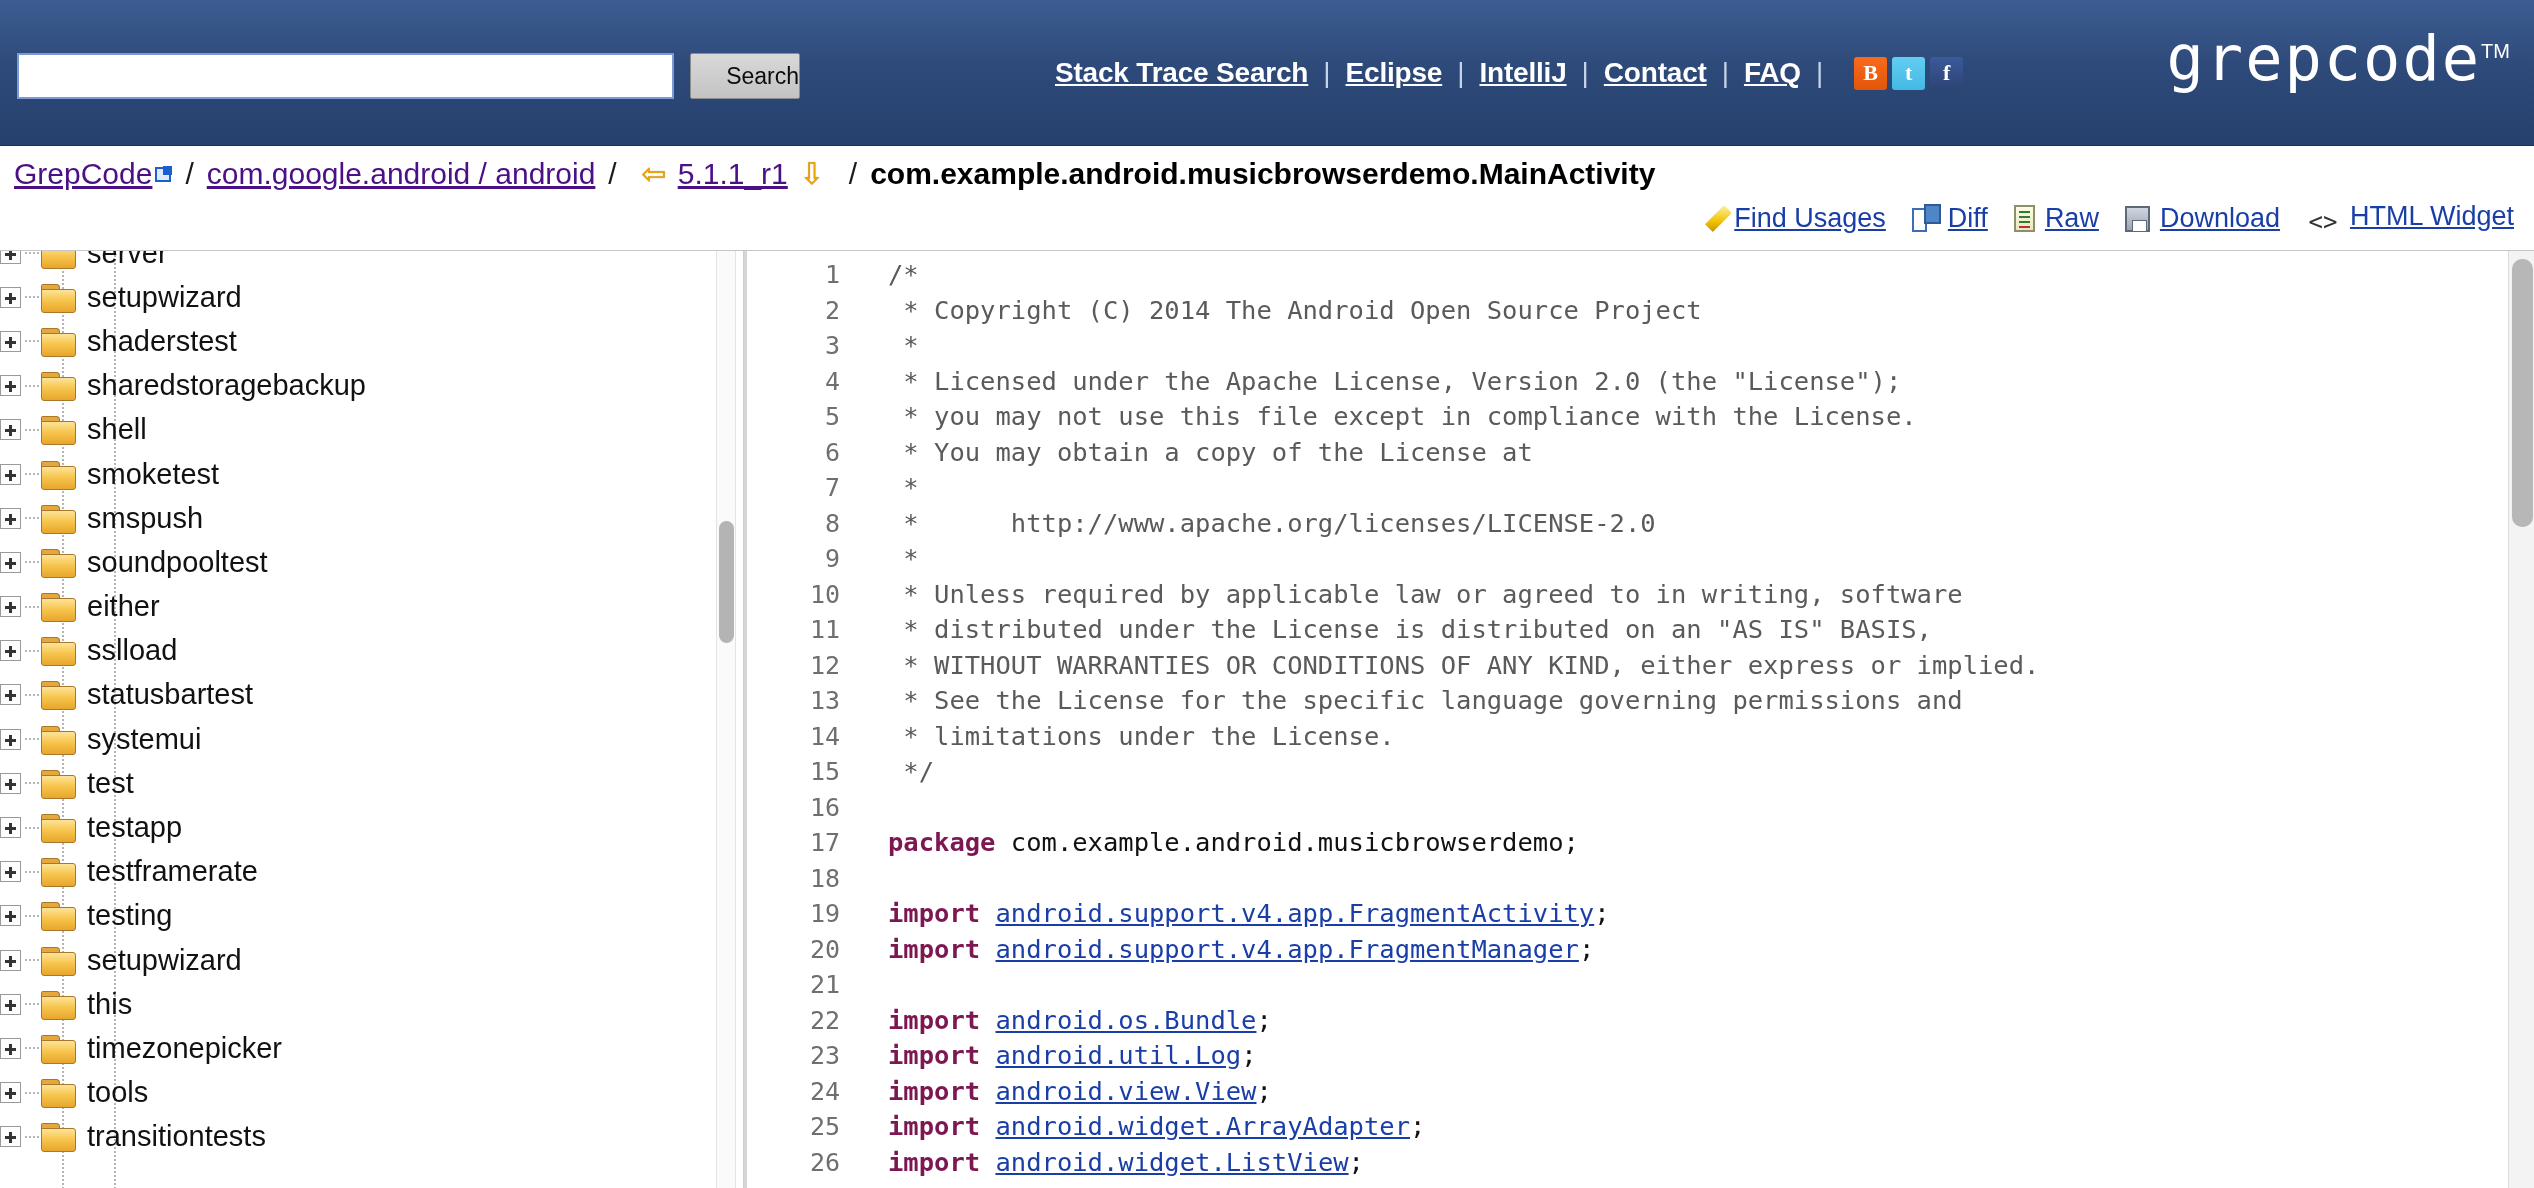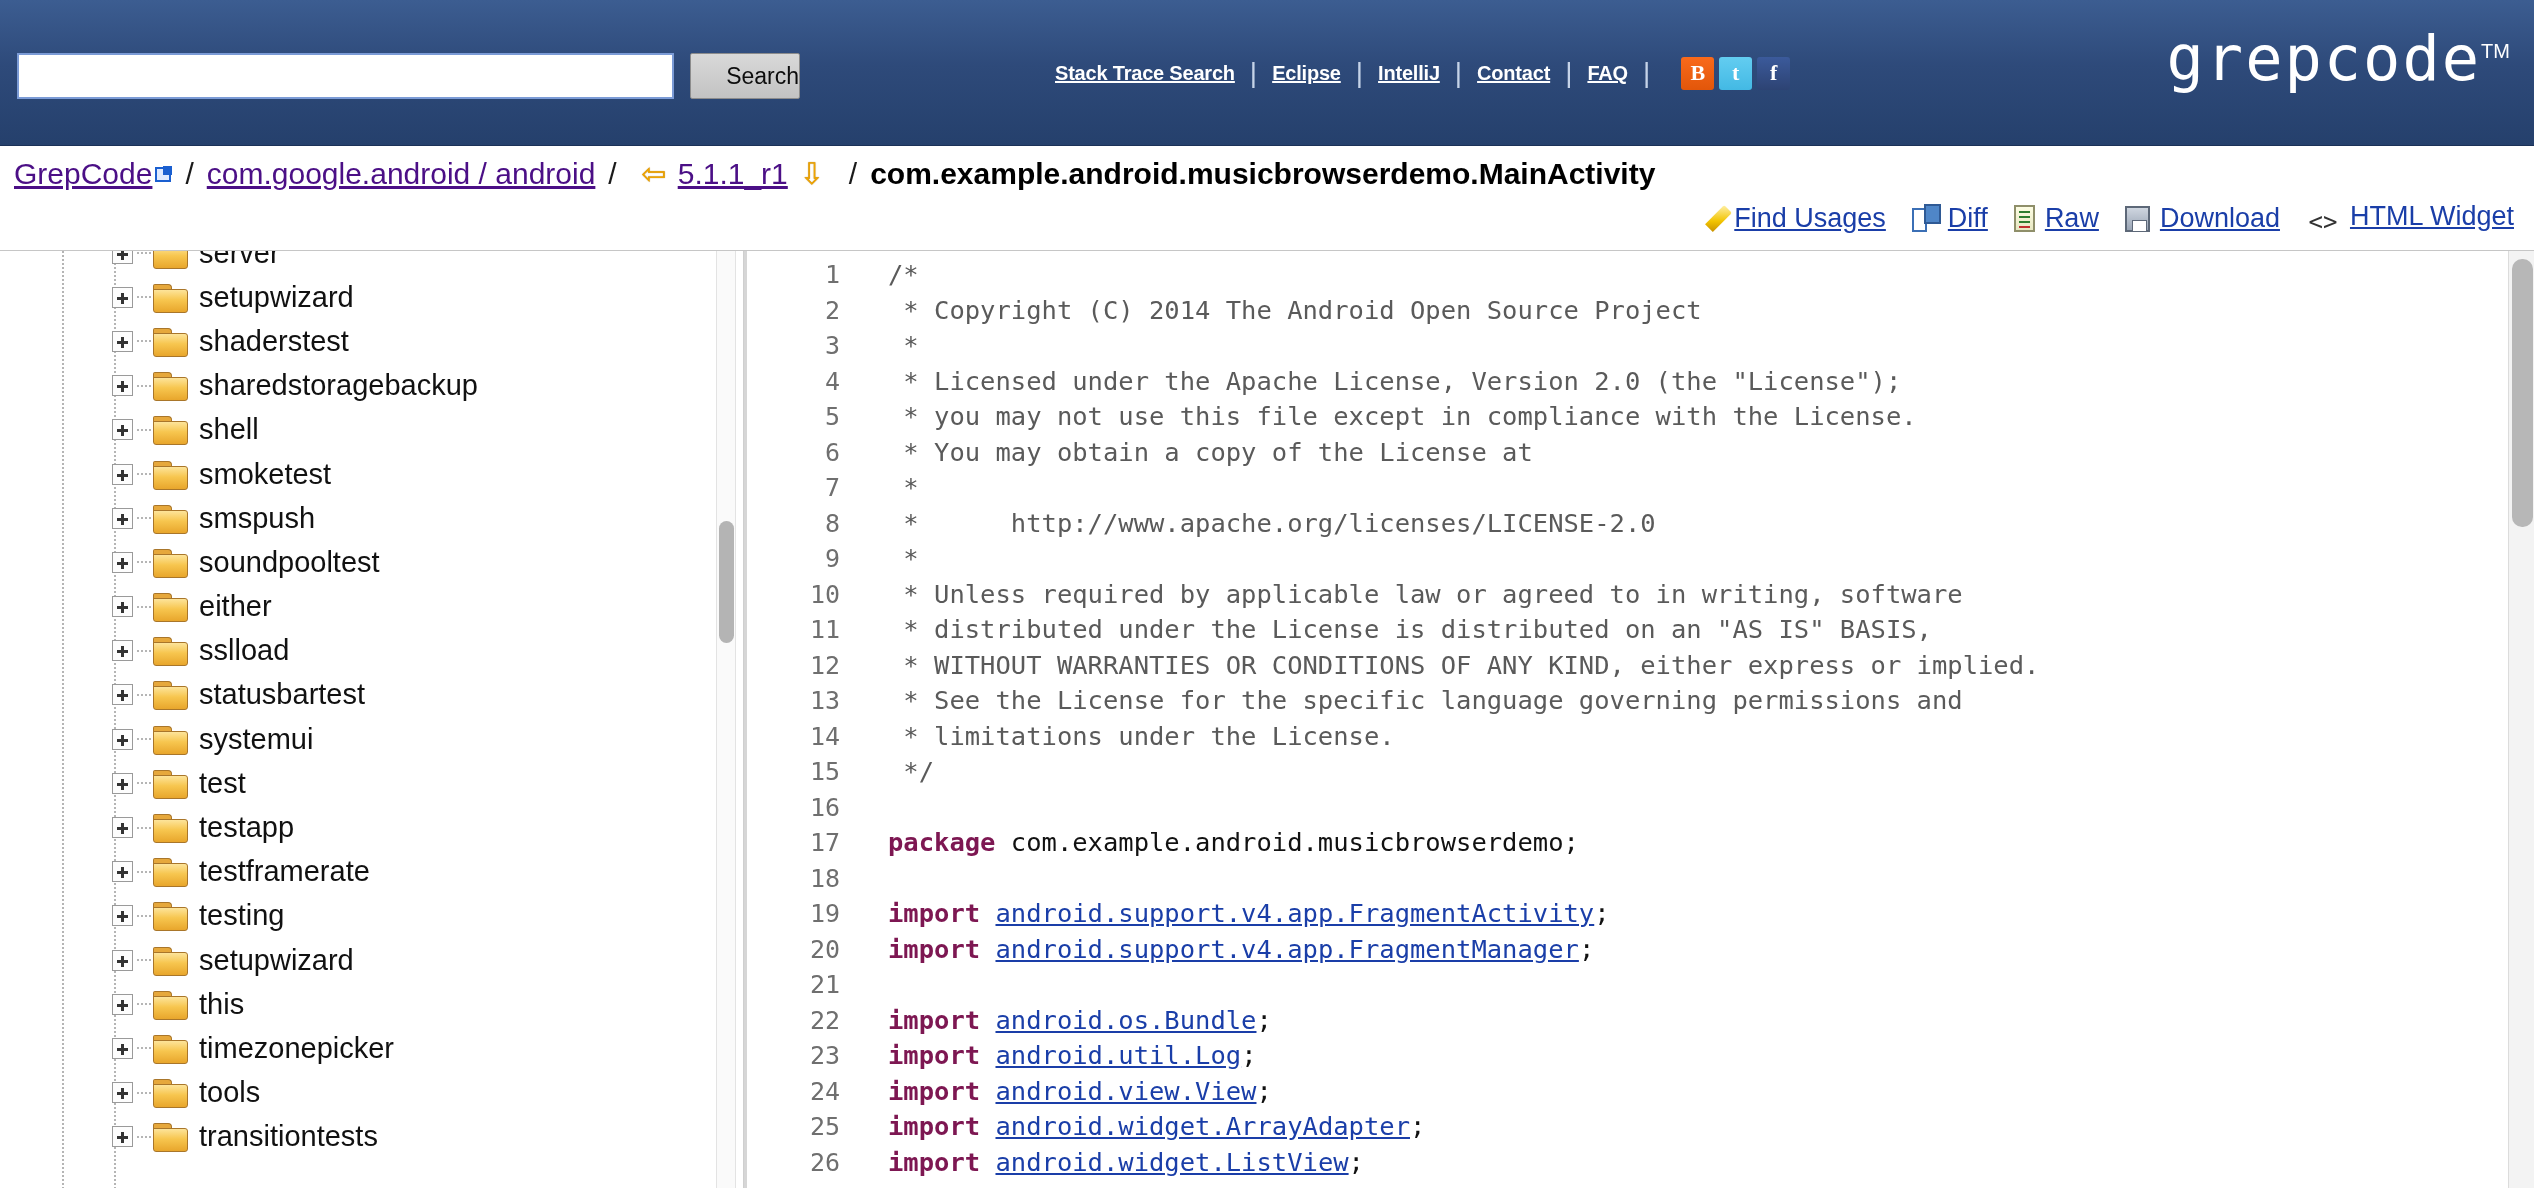--- a/index.html
+++ b/index.html
@@ -49,21 +49,21 @@
 
   .topnav {
     position: absolute;
     left: 1055px; top: 51px;
     display: flex;
     align-items: center;
     height: 44px;
   }
   .topnav a {
     color: #ffffff;
-    font-size: 20px;
+    font-size: 28px;
     font-weight: bold;
     text-decoration: underline;
     white-space: nowrap;
     letter-spacing: -0.2px;
   }
   .topnav .sep {
     color: #c5d3e8;
     font-size: 28px;
     margin: 0 15px;
     font-weight: normal;
@@ -257,23 +257,22 @@
   .sidebar {
     position: relative;
     width: 744px;
     height: 938px;
     background: #ffffff;
     overflow: hidden;
     border-right: 1px solid #cfcfcf;
   }
   .tree {
     position: absolute;
-    left: 16px; top: -20px;
+    left: 0; top: -20px;
     width: 700px;
-    padding-left: 96px;
   }
   .tnode {
     position: relative;
     height: 44.2px;
     display: flex;
     align-items: center;
     white-space: nowrap;
     cursor: pointer;
   }
   

